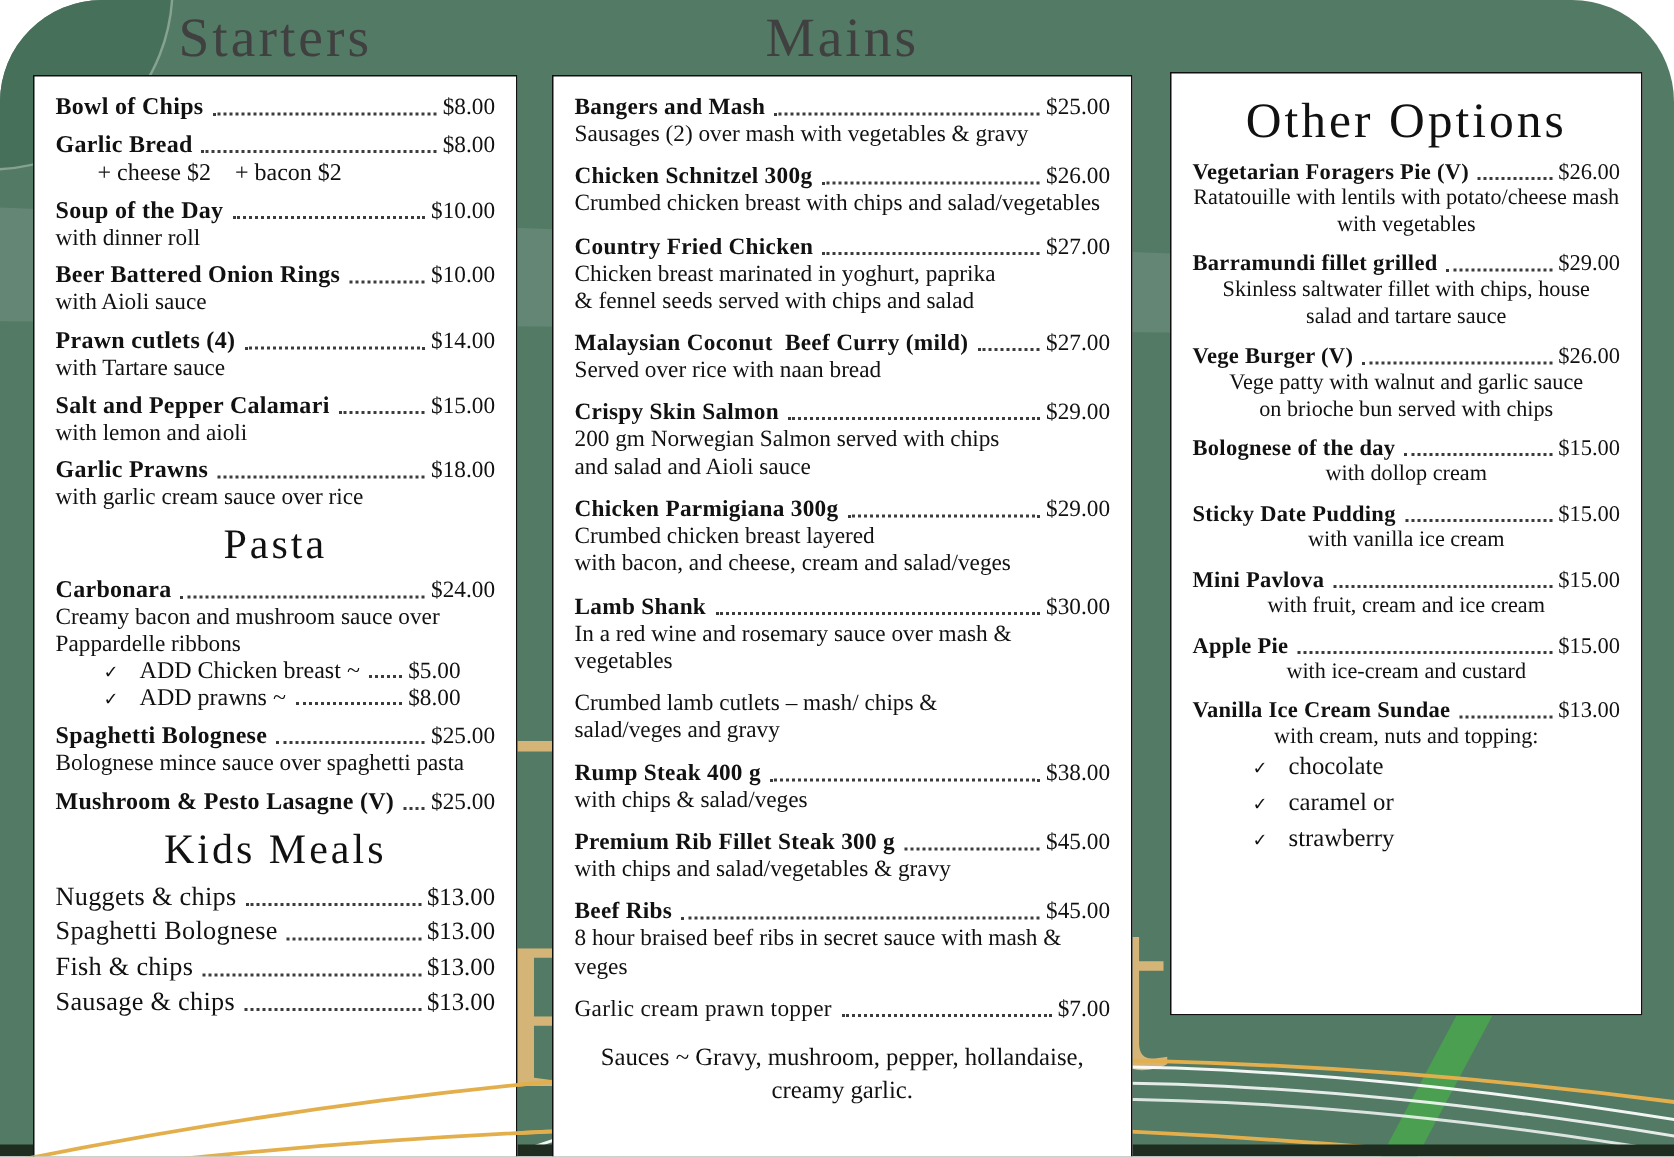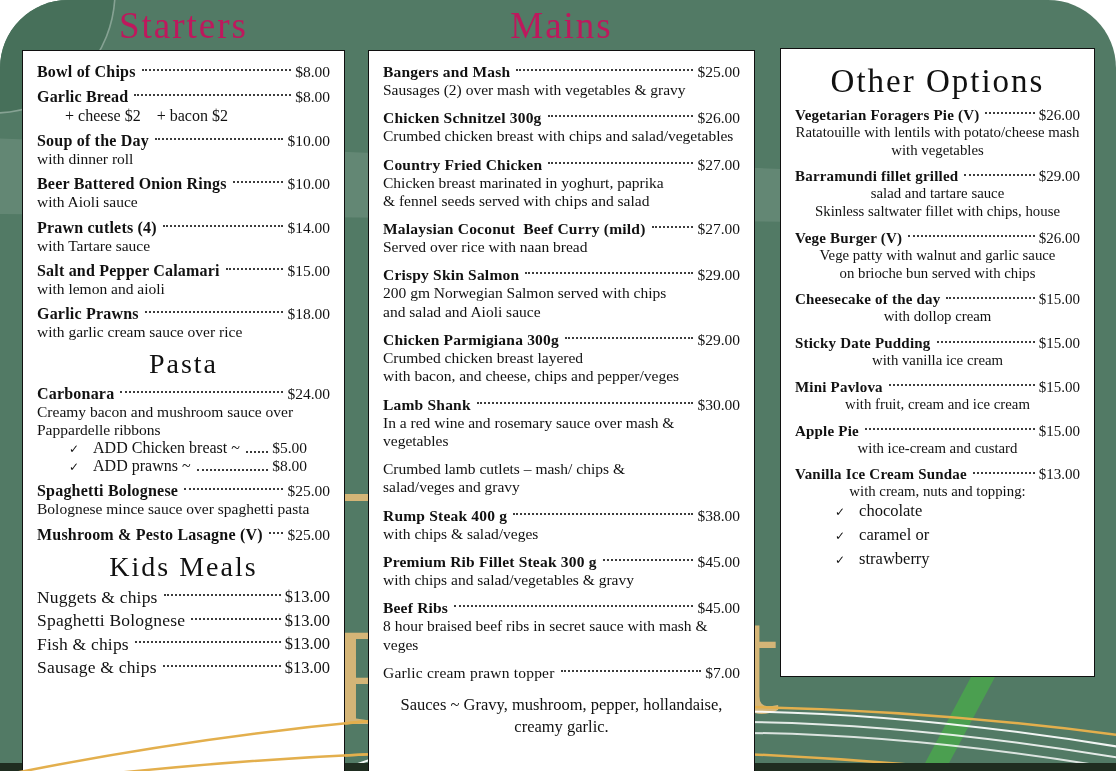--- a/index.html
+++ b/index.html
@@ -9,26 +9,26 @@
   #bg{position:absolute;inset:0;background:var(--background,#527a65);
       border-radius:68px 68px 0 0;overflow:hidden;z-index:0;}
   #decor{position:absolute;left:0;top:0;z-index:1;}
   
   .panel{position:absolute;background:#fff;border:1.6px solid #101010;box-sizing:border-box;
          padding:12px 14px 8px 14px;z-index:3;}
   #p1{left:22px;top:50px;width:323px;height:742px;}
   #p2{left:368px;top:50px;width:387px;height:742px;}
   #p3{left:780px;top:48px;width:315px;height:629px;}
   
-  .top-title{position:absolute;top:4px;color:#be185d;font-size:37px;letter-spacing:2px;
+  .top-title{position:absolute;top:4px;color:#404040;font-size:37px;letter-spacing:2px;
              text-align:center;z-index:2;}
   #t1{left:22px;width:323px;}
   #t2{left:368px;width:387px;}
   
-  .mi-row{display:flex;align-items:center;}
+  .mi-row{display:flex;align-items:flex-end;}
   .mi-name{font-weight:bold;font-size:16px;white-space:pre-wrap;flex-shrink:0;letter-spacing:.2px;}
   .p2 .mi-name{font-size:15.5px;}
   .p3 .mi-name{font-size:15px;}
   .mi-name.light{font-weight:normal;}
   .menu-item.simple .mi-name{font-weight:normal;font-size:17.5px;}
   .mi-dots{flex:1 1 auto;border-bottom:2px dotted #3c3c3c;margin:0 4px 4px 6px;min-width:8px;}
   .mi-dots.sm{margin-bottom:3px;}
   .mi-price{font-size:15.5px;white-space:nowrap;flex-shrink:0;font-family:Liberation Serif, serif;}
   .p3 .mi-price{font-size:15px;}
   .menu-item.simple .mi-price{font-size:16.5px;}
@@ -248,21 +248,21 @@
         <div class="mi-desc">200 gm Norwegian Salmon served with chips</div>
         <div class="mi-desc">and salad and Aioli sauce</div>
       </div>
       <div class="menu-item">
         <div class="mi-row">
           <span class="mi-name">Chicken Parmigiana 300g</span>
           <span class="mi-dots"></span>
           <span class="mi-price">$29.00</span>
         </div>
         <div class="mi-desc">Crumbed chicken breast layered</div>
-        <div class="mi-desc">with bacon, and cheese, chips and pepper/veges</div>
+        <div class="mi-desc">with bacon, and cheese, cream and salad/veges</div>
       </div>
       <div class="menu-item">
         <div class="mi-row">
           <span class="mi-name">Lamb Shank</span>
           <span class="mi-dots"></span>
           <span class="mi-price">$30.00</span>
         </div>
         <div class="mi-desc">In a red wine and rosemary sauce over mash &amp; vegetables</div>
       </div>
       <div class="menu-item">
@@ -312,35 +312,35 @@
         </div>
         <div class="mi-desc">Ratatouille with lentils with potato/cheese mash</div>
         <div class="mi-desc">with vegetables</div>
       </div>
       <div class="menu-item">
         <div class="mi-row">
           <span class="mi-name">Barramundi fillet grilled</span>
           <span class="mi-dots"></span>
           <span class="mi-price">$29.00</span>
         </div>
+        <div class="mi-desc">Skinless saltwater fillet with chips, house</div>
         <div class="mi-desc">salad and tartare sauce</div>
-        <div class="mi-desc">Skinless saltwater fillet with chips, house</div>
       </div>
       <div class="menu-item">
         <div class="mi-row">
           <span class="mi-name">Vege Burger (V)</span>
           <span class="mi-dots"></span>
           <span class="mi-price">$26.00</span>
         </div>
         <div class="mi-desc">Vege patty with walnut and garlic sauce</div>
         <div class="mi-desc">on brioche bun served with chips</div>
       </div>
       <div class="menu-item">
         <div class="mi-row">
-          <span class="mi-name">Cheesecake of the day</span>
+          <span class="mi-name">Bolognese of the day</span>
           <span class="mi-dots"></span>
           <span class="mi-price">$15.00</span>
         </div>
         <div class="mi-desc">with dollop cream</div>
       </div>
       <div class="menu-item">
         <div class="mi-row">
           <span class="mi-name">Sticky Date Pudding</span>
           <span class="mi-dots"></span>
           <span class="mi-price">$15.00</span>

